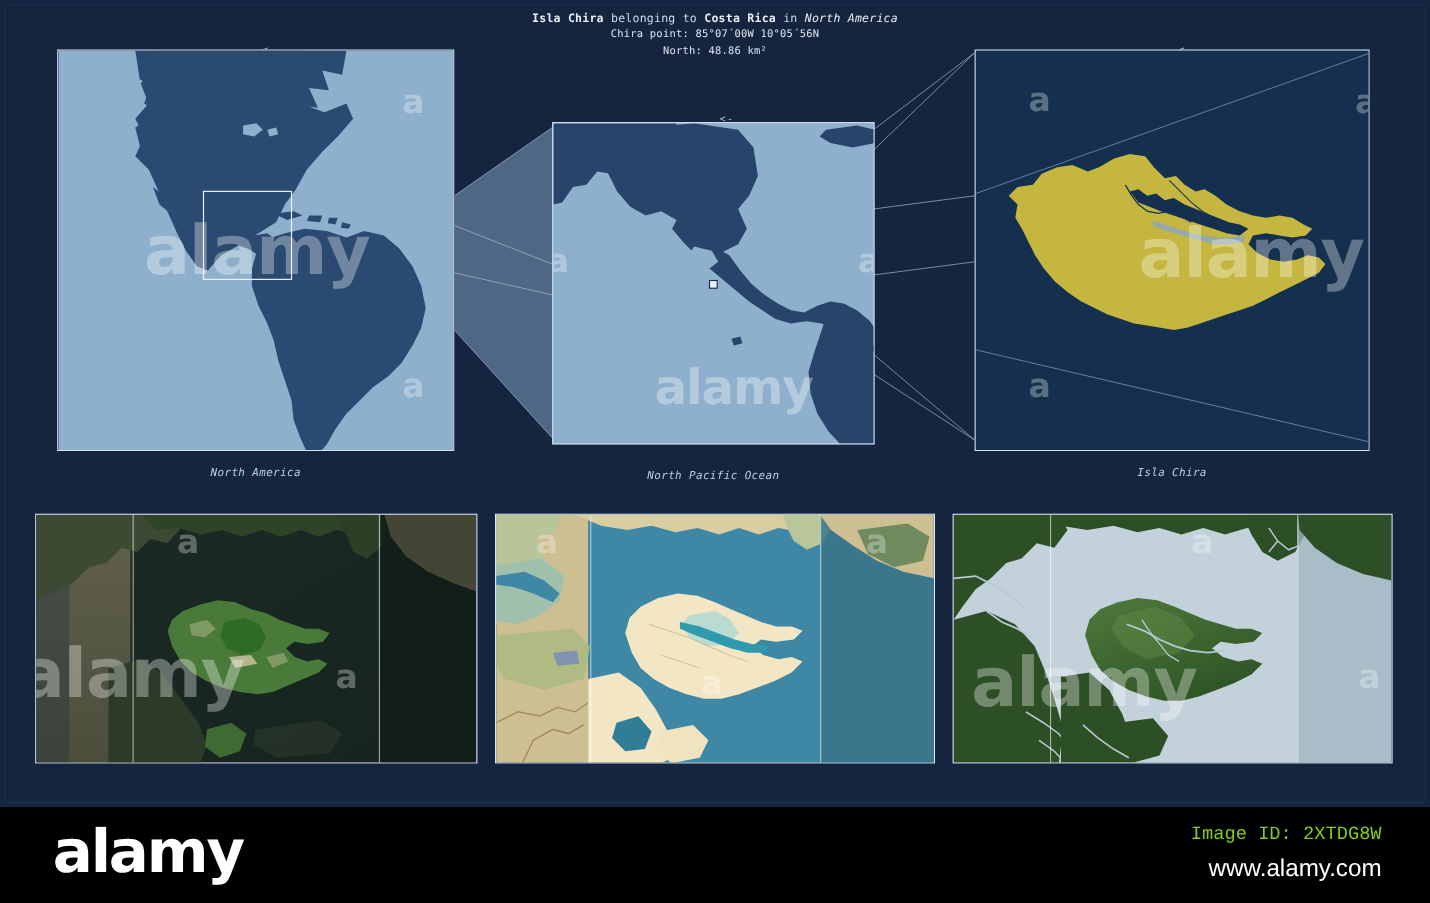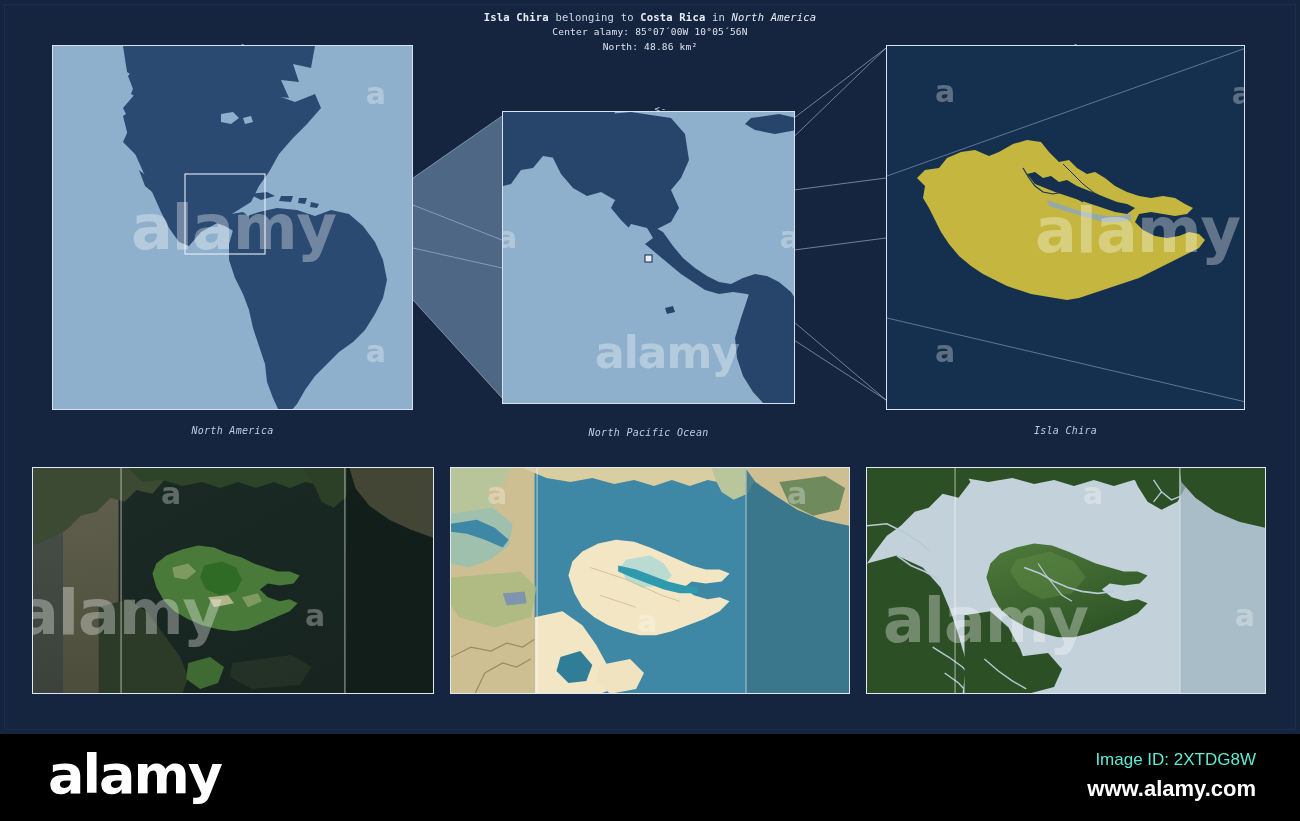--- a/index.html
+++ b/index.html
@@ -86,45 +86,45 @@
     background:#000;
   }
   #alamy-logo{
     position:absolute; left:48px; top:14px;
     font-family:"DejaVu Sans", sans-serif;
     font-weight:bold; font-size:54px; color:#fff;
     letter-spacing:-2px; line-height:1;
   }
   #imgid{
     position:absolute; right:44px; top:16px;
-    font-family:Liberation Sans, sans-serif;
-    font-size:17px; color:#5eead4;
+    font-family:Liberation Mono, monospace;
+    font-size:17px; color:#84cc16;
   }
   #wwwalamy{
     position:absolute; right:44px; top:42px;
     font-family:"Liberation Sans", sans-serif;
-    font-weight:bold; font-size:22px; color:#fff;
+    font-weight:normal; font-size:22px; color:#fff;
   }
 </style>
 </head>
 <body>
 
 <div id="figure">
   <div id="figure-inner"></div>
 
   <div id="titleblock">
     <div id="title-line">
       <span class="b">Isla Chira</span>
       <span class="n">belonging to</span>
       <span class="b">Costa Rica</span>
       <span class="n">in</span>
       <span class="i">North America</span>
     </div>
     <div class="subline">
-      <span>Center alamy:</span>
+      <span>Chira point:</span>
       <span>85°07´00W  10°05´56N</span>
     </div>
     <div class="subline">
       <span>North:</span>
       <span>48.86 km²</span>
     </div>
   </div>
 
   <div class="scalebar" style="left:52px; top:31px; width:360px;">
     <span>&lt;-</span>

